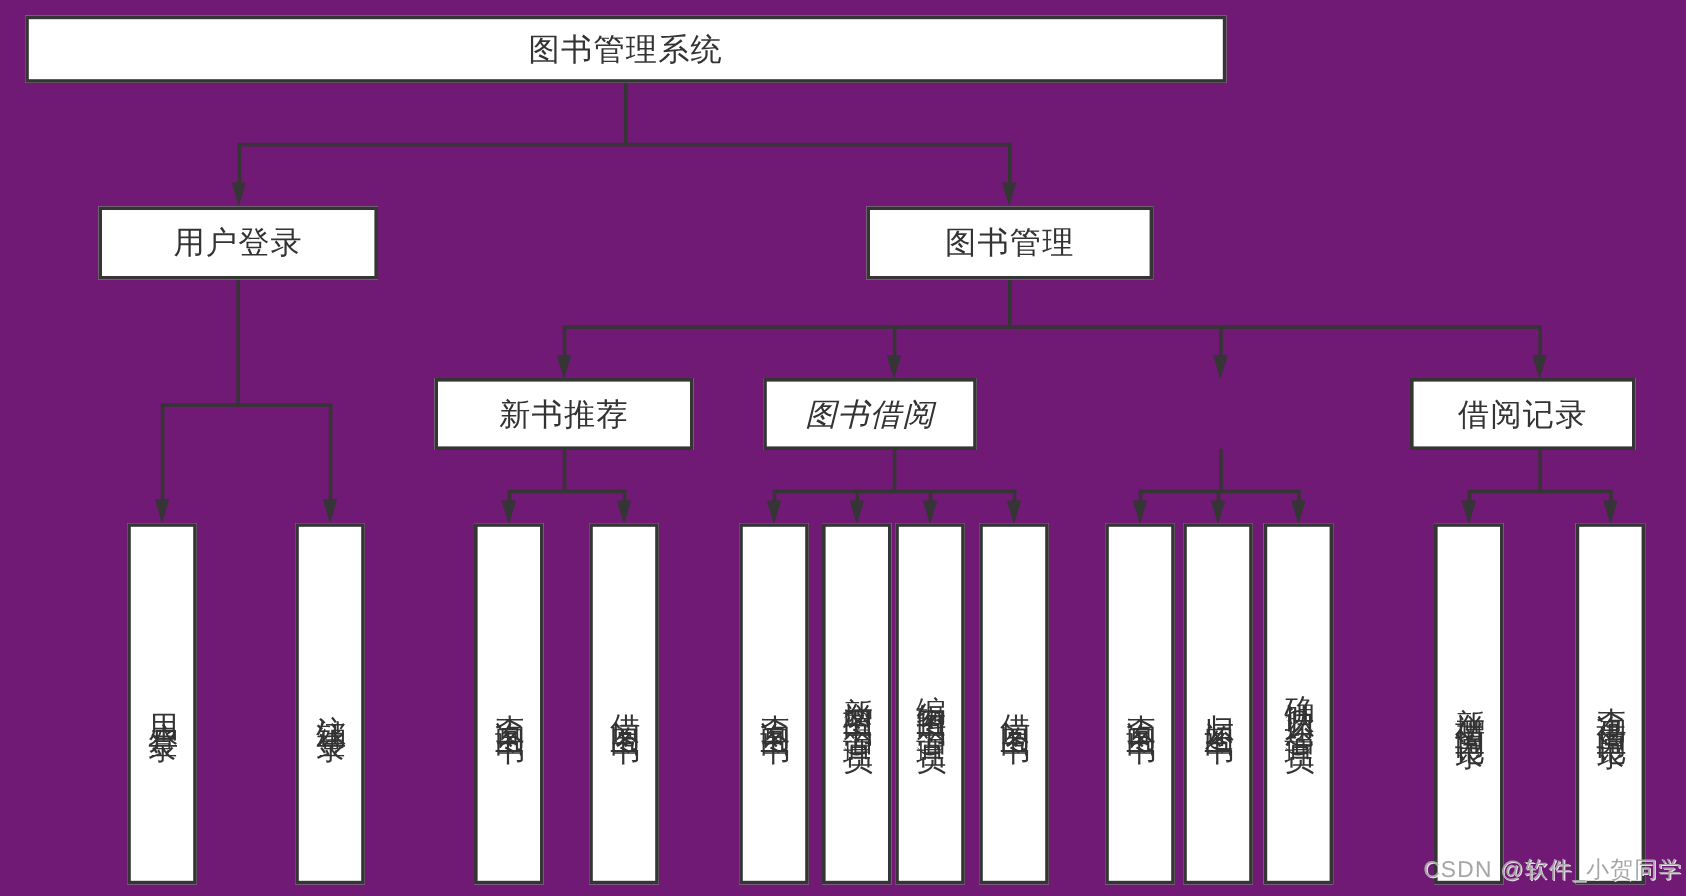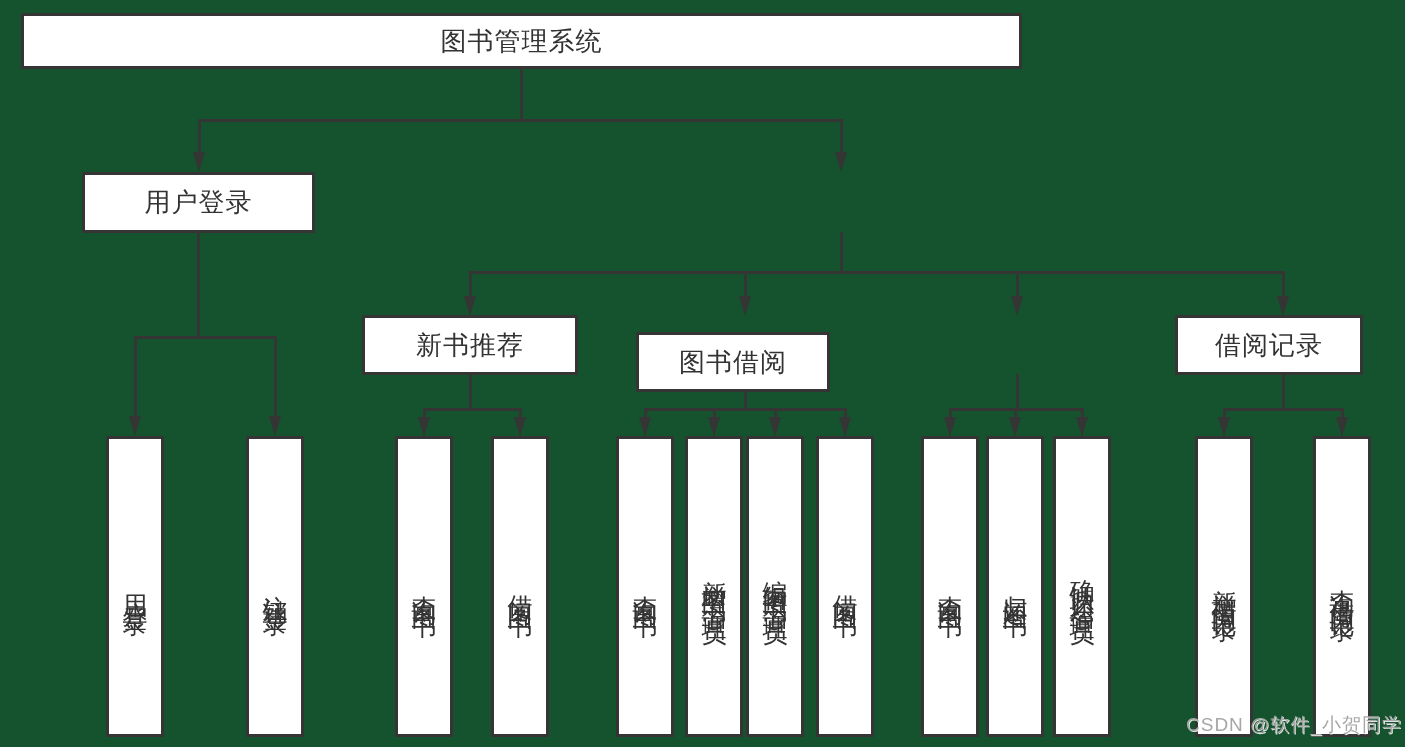--- a/index.html
+++ b/index.html
@@ -4,21 +4,21 @@
 <style>
   html, body { margin: 0; padding: 0; }
   body {
     background: #ffffff;
     font-family: "Liberation Sans", "DejaVu Sans", sans-serif;
   }
   .canvas {
     position: relative;
     width: 1405px;
     height: 747px;
-    background: #14532d;
+    background: #701a75;
     overflow: hidden;
     text-align: center;
   }
   
   .box {
     position: absolute;
     box-sizing: border-box;
     background: #ffffff;
     border: 3px solid #353535;
     color: #333333;
@@ -123,23 +123,24 @@
   <div class="cl" style="left:1080.5px; top:409px; width:3px; height:10px;"></div>
   <div class="ah" style="left:1076px; top:417px;"></div>
   <div class="cl" style="left:1222.5px; top:409px; width:3px; height:10px;"></div>
   <div class="ah" style="left:1218px; top:417px;"></div>
   <div class="cl" style="left:1340.5px; top:409px; width:3px; height:10px;"></div>
   <div class="ah" style="left:1336px; top:417px;"></div>
 
   <div class="box" style="left:21px;  top:13px;  width:1001px; height:56px;">图书管理系统</div>
 
   <div class="box" style="left:82px;  top:172px; width:233px; height:61px;">用户登录</div>
+  <div class="box" style="left:722px; top:172px; width:239px; height:61px;">图书管理</div>
 
   <div class="box" style="left:362px;  top:315px; width:216px; height:60px;">新书推荐</div>
-  <div class="box" style="left:636px;  top:332px; width:194px; height:60px;">图书借阅</div>
+  <div class="box" style="left:636px;  top:315px; width:178px; height:60px;font-style:italic;">图书借阅</div>
   <div class="box" style="left:1175px; top:315px; width:188px; height:60px;">借阅记录</div>
 
   <div class="box leaf" style="left:106px;  top:436px; width:58px; height:301px;">用户登录</div>
   <div class="box leaf" style="left:246px;  top:436px; width:58px; height:301px;">注销登录</div>
 
   <div class="box leaf" style="left:395px;  top:436px; width:58px; height:301px;">查询图书</div>
   <div class="box leaf" style="left:491px;  top:436px; width:58px; height:301px;">借阅图书</div>
 
   <div class="box leaf" style="left:616px;  top:436px; width:58px; height:301px;">查询图书</div>
   <div class="box leaf" style="left:685px;  top:436px; width:58px; height:301px;">新增图书（管理员）</div>

